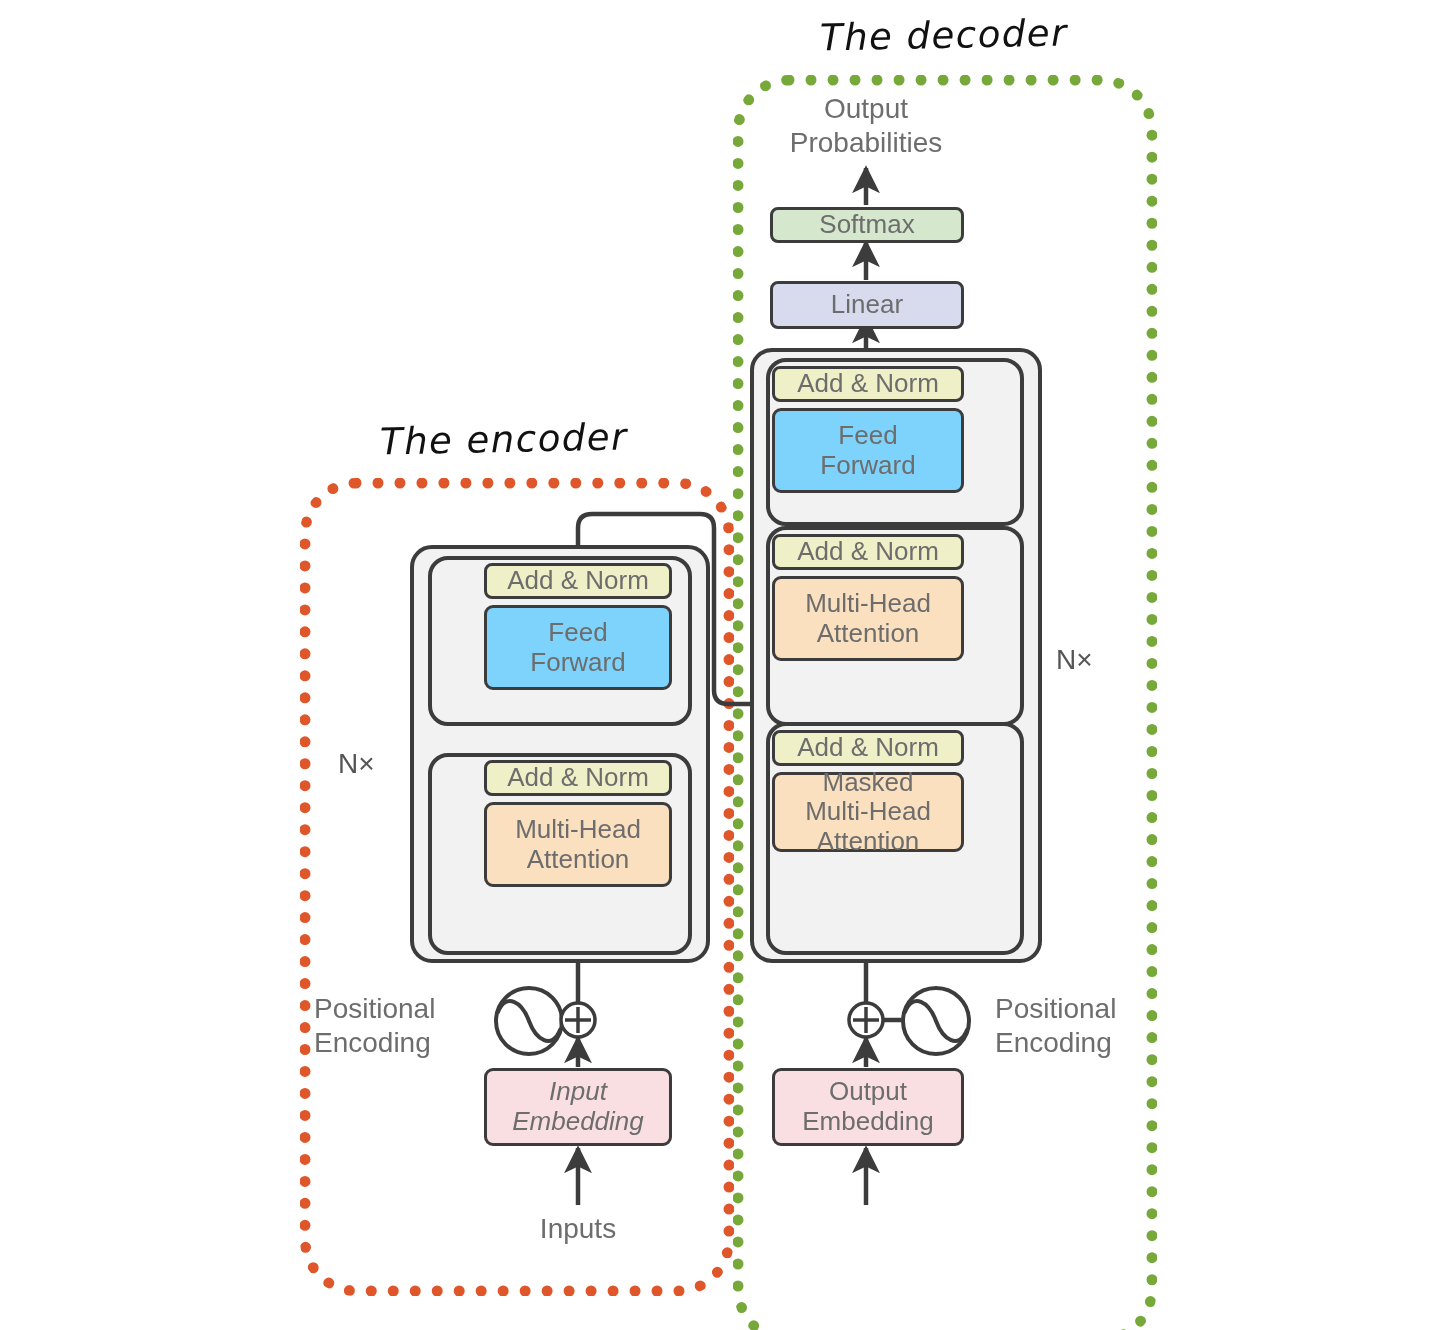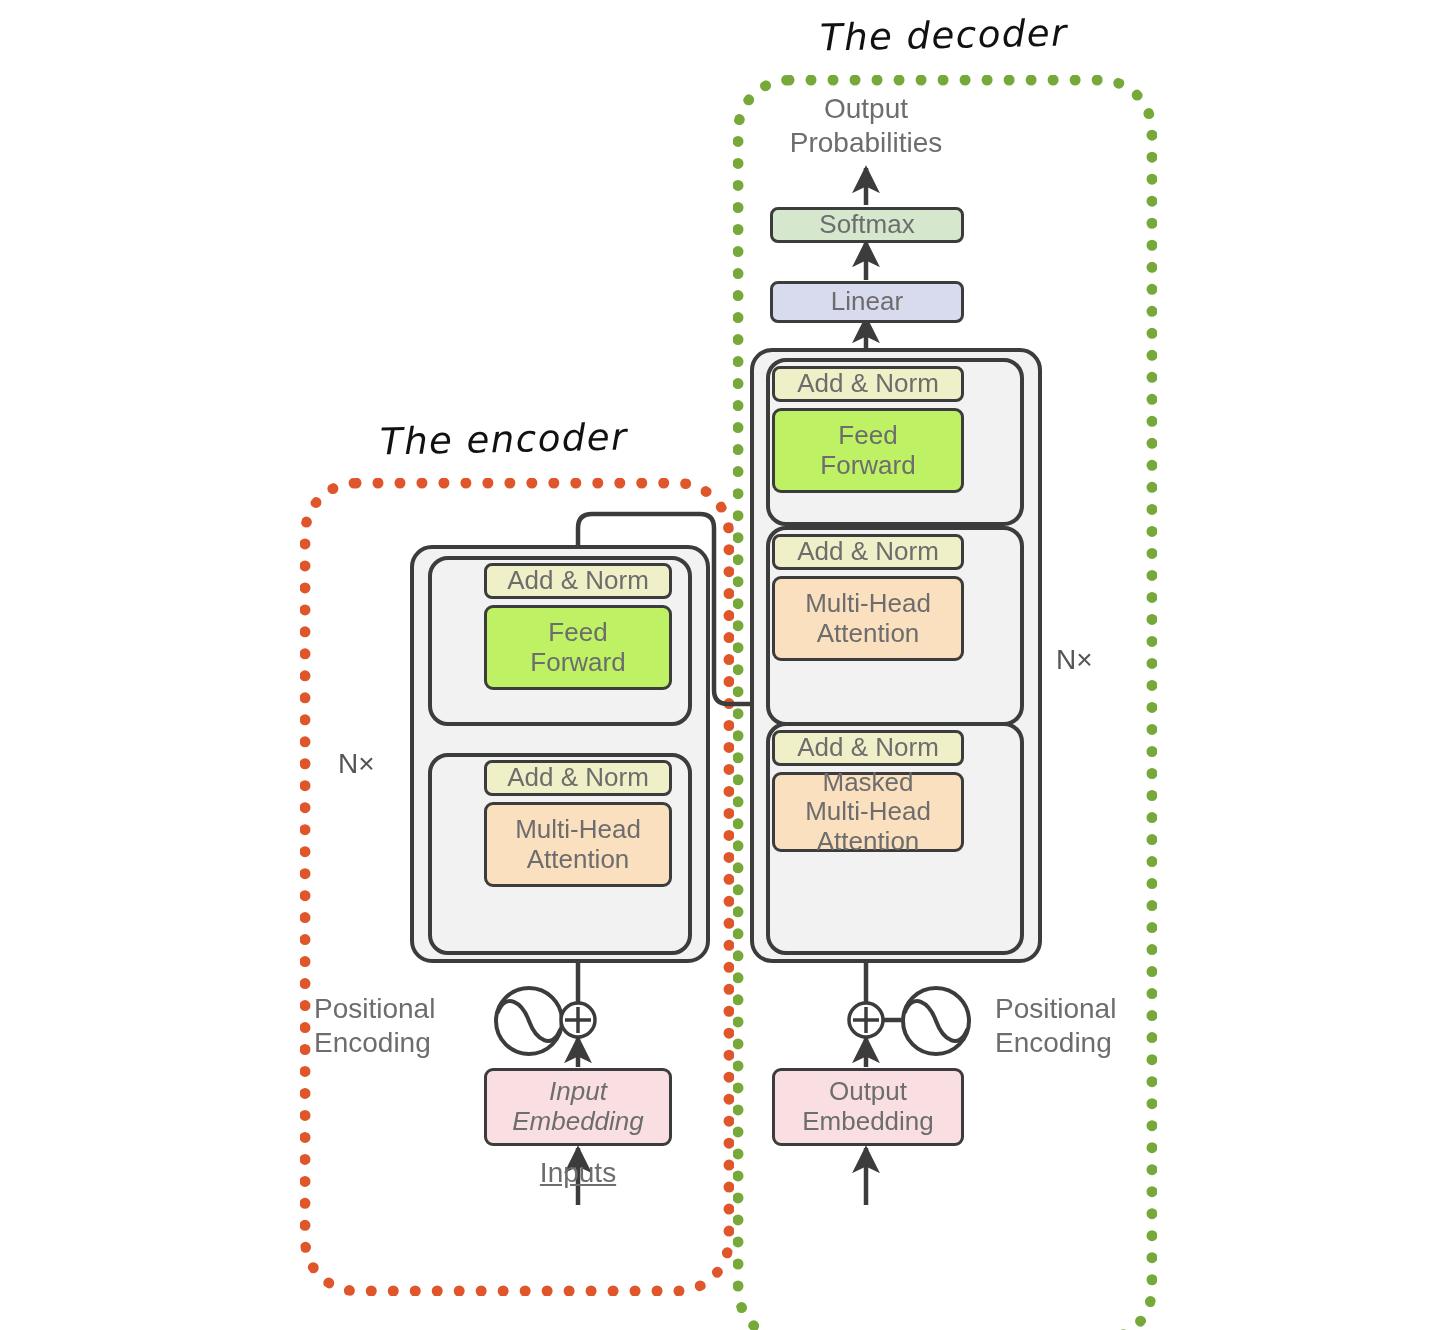--- a/index.html
+++ b/index.html
@@ -69,21 +69,21 @@
     display: flex;
     align-items: center;
     justify-content: center;
     text-align: center;
     color: #6d6d6d;
     font-size: 26px;
     line-height: 1.14;
     white-space: pre-line;
   }
   .node.addnorm { background: #f0f0c8; border-radius: 8px; }
-  .node.ff      { background: #bef264; }
+  .node.ff      { background: #7dd3fc; }
   .node.attn    { background: #fbe0c0; }
   .node.softmax { background: #d5e8cd; border-radius: 8px; }
   .node.linear  { background: #d8dbee; border-radius: 8px; }
   .node.embed   { background: #f9dfe2; }
 
   
   .caption {
     position: absolute;
     color: #6d6d6d;
     font-size: 28px;
@@ -206,32 +206,32 @@
     <path d="M6,28 C14,8 30,18 37,37 C44,56 60,66 68,46" fill="none" stroke="#3c3c3c" stroke-width="4" stroke-linecap="round"></path>
   </svg>
   <svg class="pe-circle" style="left:558px; top:1000px;" width="40" height="40" viewBox="0 0 40 40">
     <circle cx="20" cy="20" r="17" fill="#ffffff" stroke="#3c3c3c" stroke-width="3.5"></circle>
     <path d="M20,7 L20,33 M7,20 L33,20" stroke="#3c3c3c" stroke-width="3.5"></path>
   </svg>
 
   <div class="caption left" style="left:314px; top:980px; width:190px;">Positional
 Encoding</div>
 
-  <div class="caption" style="left:478px; top:1156px; width:200px;text-decoration:underline;">Inputs</div>
+  <div class="caption" style="left:478px; top:1212px; width:200px;">Inputs</div>
 
   <div class="nx" style="left:338px; top:748px;">N×</div>
 
   <div class="stack" style="left:750px; top:348px; width:284px; height:607px;"></div>
   <div class="sublayer" style="left:766px; top:358px; width:250px; height:160px;"></div>
   <div class="sublayer" style="left:766px; top:526px; width:250px; height:192px;"></div>
   <div class="sublayer" style="left:766px; top:722px; width:250px; height:225px;"></div>
 
   <div class="node softmax" style="left:770px; top:207px; width:194px; height:36px;">Softmax</div>
 
-  <div class="node linear" style="left:770px; top:281px; width:194px; height:42px;">Linear</div>
+  <div class="node linear" style="left:770px; top:281px; width:194px; height:48px;">Linear</div>
 
   <div class="node addnorm" style="left:772px; top:366px; width:192px; height:36px;">Add &amp; Norm</div>
 
   <div class="node ff" style="left:772px; top:408px; width:192px; height:85px;">Feed
 Forward</div>
 
   <div class="node addnorm" style="left:772px; top:534px; width:192px; height:36px;">Add &amp; Norm</div>
 
   <div class="node attn" style="left:772px; top:576px; width:192px; height:85px;">Multi-Head
 Attention</div>

